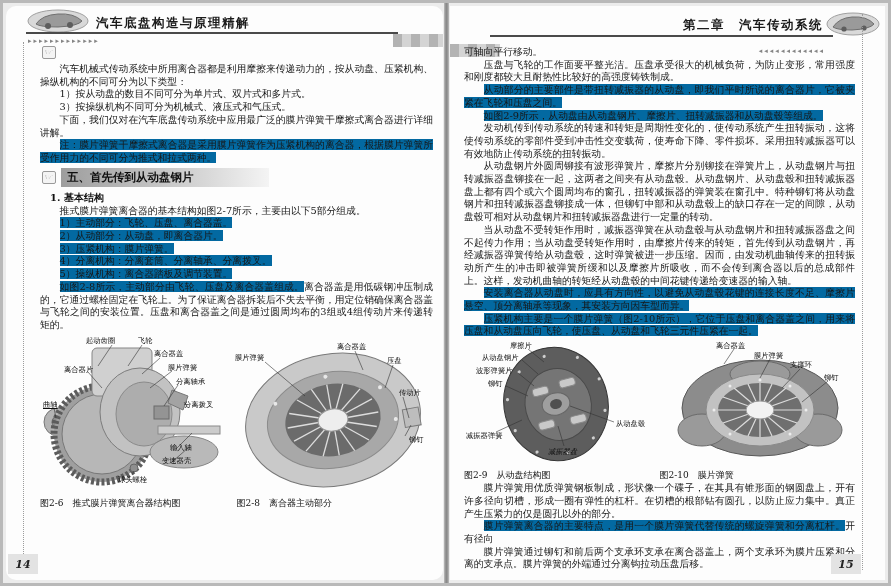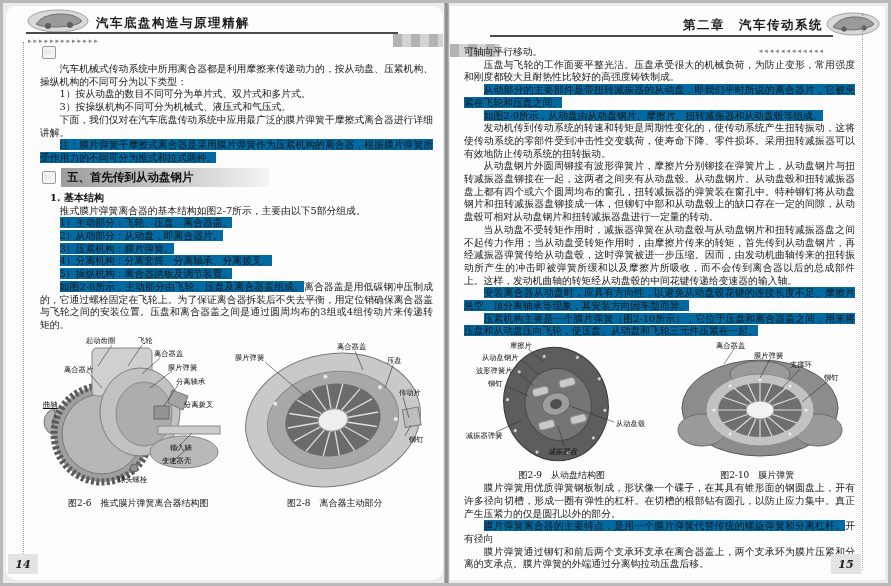--- a/index.html
+++ b/index.html
@@ -47,21 +47,21 @@
              color:#0e0e0e; width:208px; padding:2px 6px;
              background:linear-gradient(90deg,#9d9d9d,#d8d8d8 70%,#f4f4f4); }
   .sub-head { font-weight:bold; font-size:10px; line-height:14px; text-indent:1em; color:#111; }
 
   
   .fig-row { display:flex; justify-content:space-between; margin-top:4px; padding:0 2px; }
   .fig { position:relative; }
   .fig svg { display:block; }
   .fig-label { position:absolute; font-size:7.3px; line-height:8px; color:#0d0d0d; white-space:nowrap; }
   .cap-row { display:flex; margin-top:3px; }
-  .cap { flex:1; text-align:center; font-size:9px; color:#111; }
+  .cap { flex:1; text-align:left; font-size:9px; color:#111; }
   .pagenum { position:absolute; bottom:6px; width:30px; height:20px; background:#e3e3e3;
              font-style:italic; font-weight:bold; font-size:11px; color:#222;
              display:flex; align-items:center; justify-content:center; }
   .lp-num { left:2px; }
   .rp-num { right:24px;margin-left:40px; }
 </style>
 </head>
 <body>
 
 <div class="scan">

